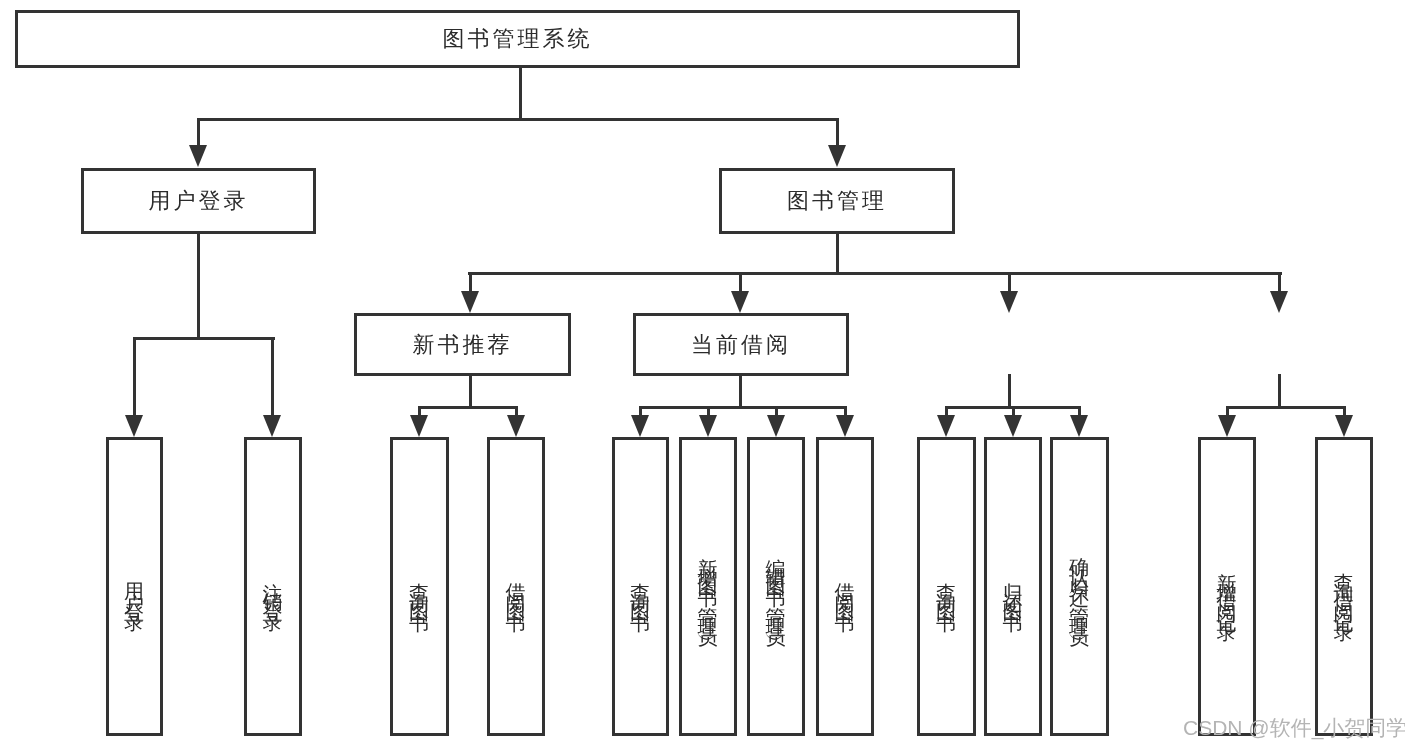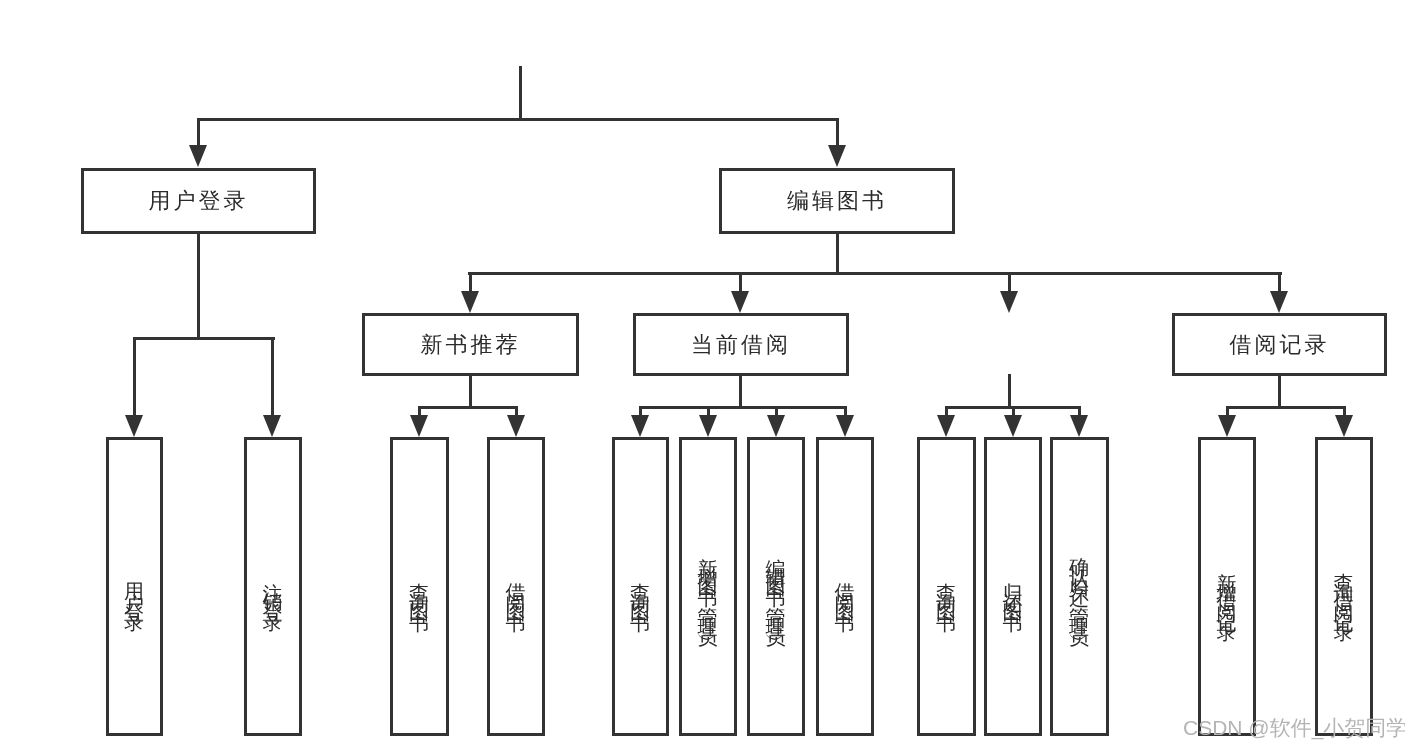--- a/index.html
+++ b/index.html
@@ -32,36 +32,36 @@
   .watermark{
     position:absolute;left:1183px;top:714px;z-index:5;
     font-size:21px;color:#b4b4b4;white-space:nowrap;
   }
 </style>
 </head>
 <body>
 
 <div class="canvas">
 
+  <div class="node" style="left:15px;top:10px;width:1005px;height:58px;">
+    <span class="lbl">图书管理系统</span>
+  </div>
 
   <div class="node" style="left:81px;top:168px;width:235px;height:66px;">
     <span class="lbl">用户登录</span>
   </div>
   <div class="node" style="left:719px;top:168px;width:236px;height:66px;">
-    <span class="lbl">编辑图书</span>
+    <span class="lbl">图书管理</span>
   </div>
 
-  <div class="node" style="left:362px;top:313px;width:217px;height:63px;">
+  <div class="node" style="left:354px;top:313px;width:217px;height:63px;">
     <span class="lbl">新书推荐</span>
   </div>
   <div class="node" style="left:633px;top:313px;width:216px;height:63px;">
     <span class="lbl">当前借阅</span>
-  </div>
-  <div class="node" style="left:1172px;top:313px;width:215px;height:63px;">
-    <span class="lbl">借阅记录</span>
   </div>
 
   <div class="leaf" style="left:106px;width:57px;">
     <span class="vlbl">用户登录</span>
   </div>
   <div class="leaf" style="left:244px;width:58px;">
     <span class="vlbl">注销登录</span>
   </div>
   <div class="leaf" style="left:390px;width:59px;">
     <span class="vlbl">查询图书</span>

